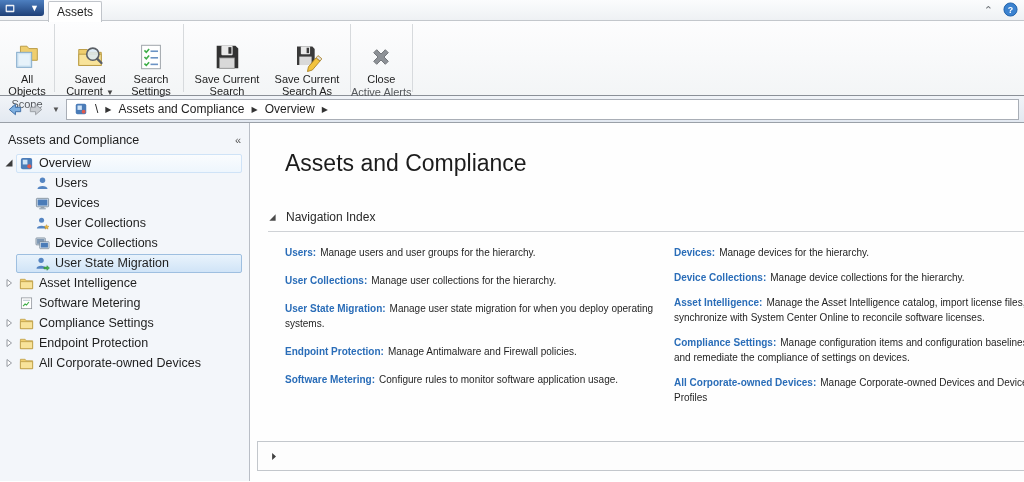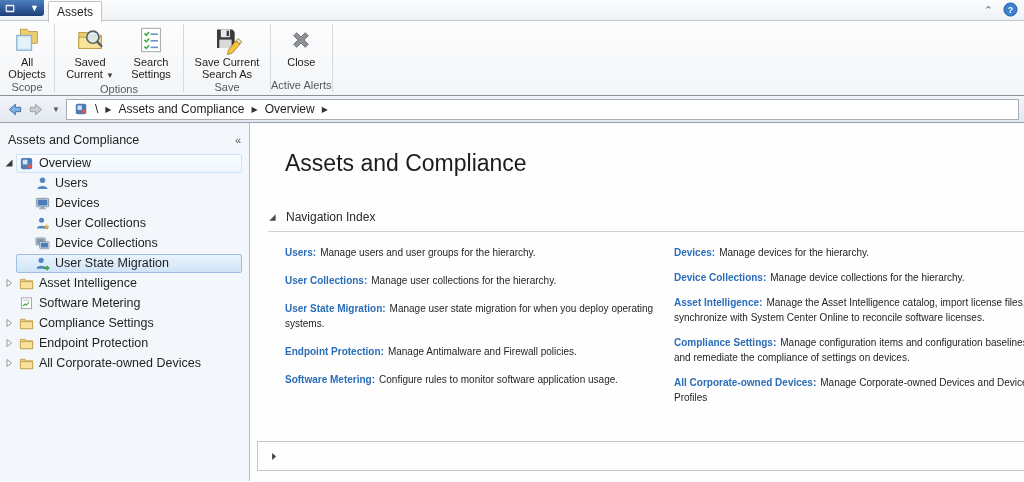--- a/index.html
+++ b/index.html
@@ -26,21 +26,21 @@
   }
   .tabrow-right { position: absolute; right: 6px; top: 2px; display: flex; gap: 10px; align-items: center; }
   .chev-up { color: #6e7277; font-size: 11px; line-height: 11px; transform: translateY(1px); cursor: default; }
 
   
   .ribbon {
     height: 75px; background: linear-gradient(#fdfdfe, #f3f5f6);
     border-bottom: 1px solid #8b9097; display: flex; align-items: stretch;
   }
   .rgroup { display: flex; flex-direction: column; }
-  .rbuttons { flex: 1; display: flex; align-items: flex-start; justify-content: center; padding: 3px 4px 0 4px; gap: 2px; }
+  .rbuttons { flex: 1; display: flex; align-items: flex-start; justify-content: center; padding: 20px 4px 0 4px; gap: 2px; }
   .rglabel { height: 16px; text-align: center; font-size: 11px; color: #55585c; }
   .rsep { width: 1px; background: #d7dadd; margin: 3px 0; }
   .rbtn { display: flex; flex-direction: column; align-items: center; padding: 1px 2px; cursor: default; }
   .rbtn .ricon { width: 30px; height: 30px; display: block; }
   .rbtn .rlabel { font-size: 11px; line-height: 12px; text-align: center; color: #1e1e1e; margin-top: 1px; }
   .w44 { width: 46px; } .w58 { width: 62px; } .w54 { width: 56px; } .w76 { width: 78px; } .w48 { width: 52px; }
   .dd { font-size: 8px; color: #444; }
 
   
   .crumbbar {
@@ -158,20 +158,30 @@
         </div>
       </div>
       <div class="rglabel">Options</div>
     </div>
     <div class="rsep"></div>
 
     <div class="rgroup">
       <div class="rbuttons">
         <div class="rbtn w76">
           <svg class="ricon" viewBox="0 0 32 32">
+              <path d="M5 4h20l3 3v21H5z" fill="#323232"></path>
+              <rect x="10" y="4" width="12" height="10" rx="1" fill="#e9e9e9"></rect>
+              <rect x="17.5" y="5.5" width="3.2" height="7" fill="#323232"></rect>
+              <rect x="8" y="17" width="16" height="11" fill="#d9d9d9"></rect>
+              <rect x="8" y="17" width="16" height="11" fill="none" stroke="#8b8b8b" stroke-width="0.8"></rect>
+            </svg>
+          <span class="rlabel">Save Current Search</span>
+        </div>
+        <div class="rbtn w76">
+          <svg class="ricon" viewBox="0 0 32 32">
               <g transform="scale(0.82) translate(1.5,2)">
                 <path d="M5 4h20l3 3v21H5z" fill="#3a3a3a"></path>
                 <rect x="10" y="4" width="12" height="10" rx="1" fill="#e9e9e9"></rect>
                 <rect x="17.5" y="5.5" width="3.2" height="7" fill="#3a3a3a"></rect>
                 <rect x="8" y="17" width="16" height="11" fill="#d9d9d9"></rect>
               </g>
               <path d="M17.5 26.5l8.2-9.6 4.2 3.4-8.2 9.6-5.2 1.6z" fill="#f2c33e" stroke="#a87f1e" stroke-width="0.9"></path>
               <path d="M25.7 16.9l4.2 3.4 2-2.4-4.2-3.4z" fill="#e3e3e3" stroke="#a87f1e" stroke-width="0.9"></path>
             </svg>
           <span class="rlabel">Save Current Search As</span>

